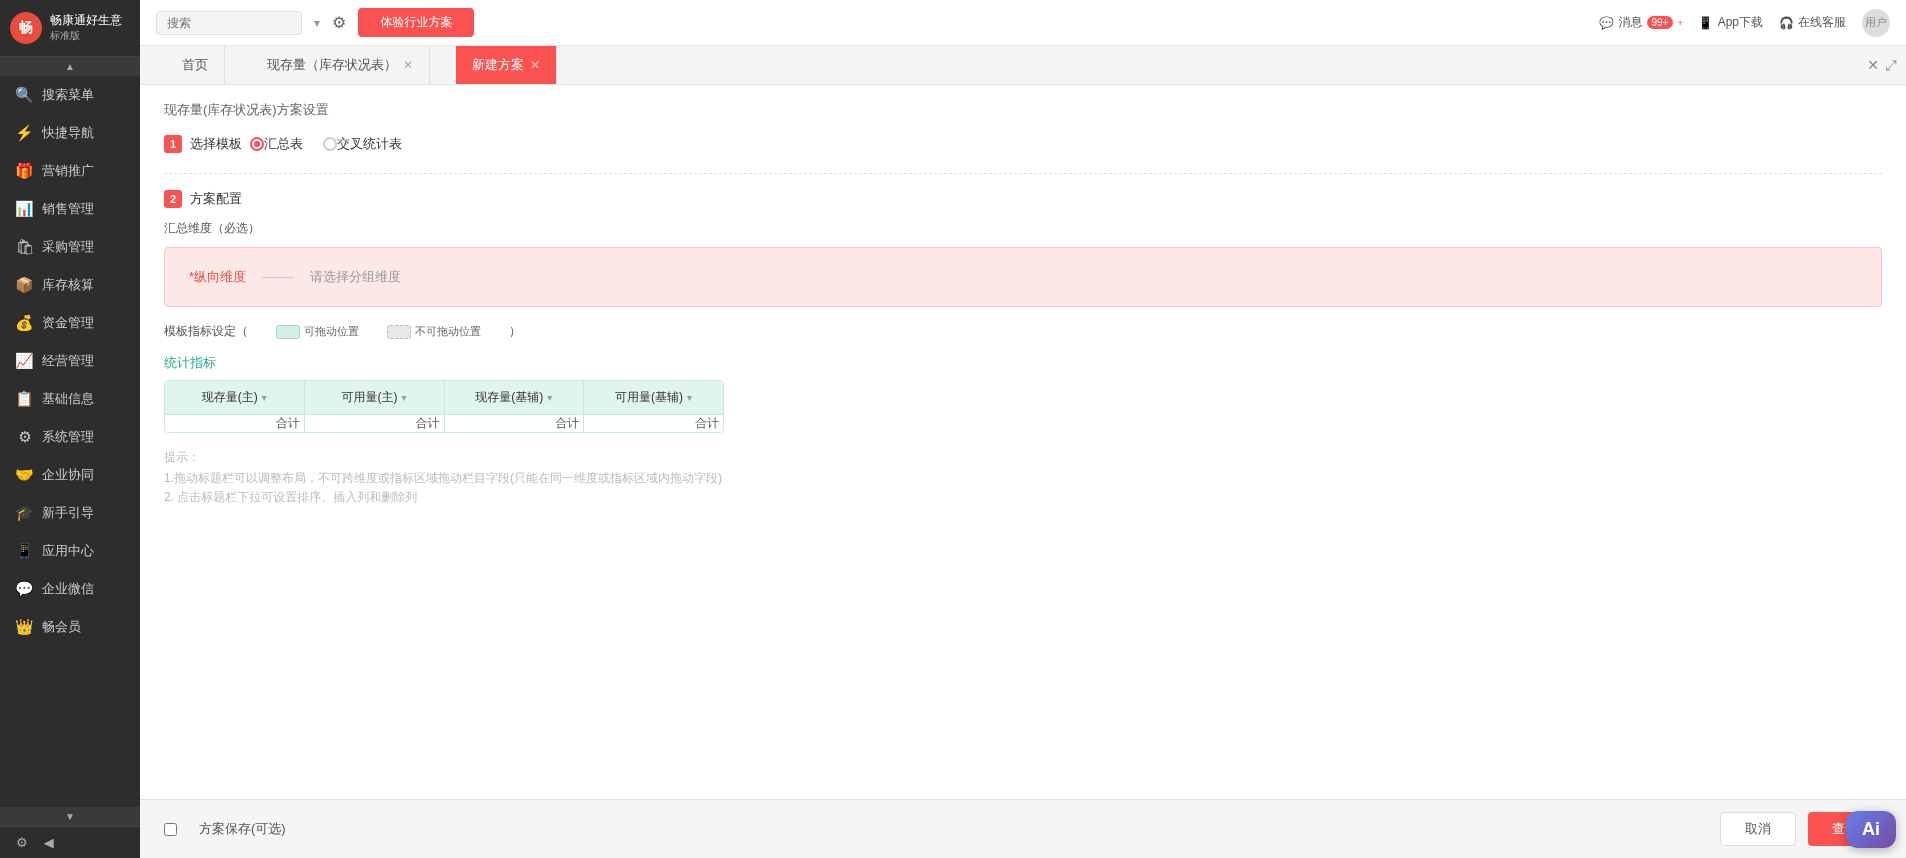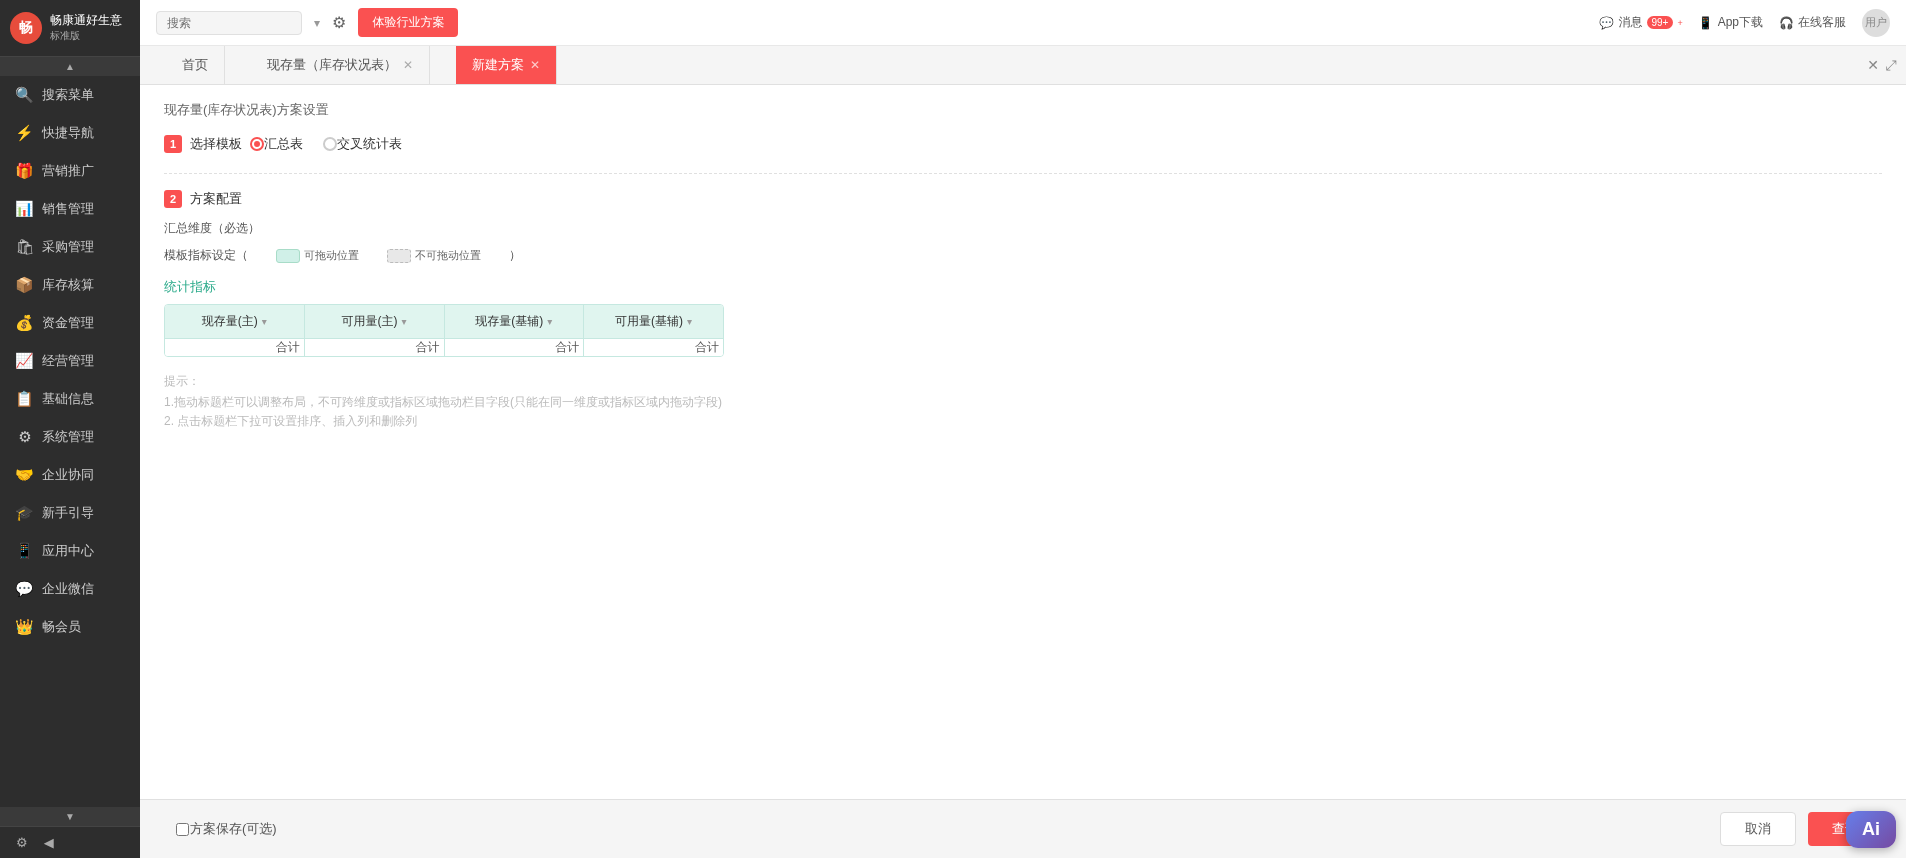--- a/index.html
+++ b/index.html
@@ -101,21 +101,21 @@
     .topbar-gear {
       color: #666;
       font-size: 16px;
       cursor: pointer;
     }
     .topbar-btn {
       background: #fa5151;
       color: white;
       border: none;
       border-radius: 4px;
-      padding: 6px 14px;
+      padding: 6px 22px;
       font-size: 12px;
       cursor: pointer;
     }
     .topbar-right {
       margin-left: auto;
       display: flex;
       align-items: center;
       gap: 16px;
       color: #555;
       font-size: 12px;
@@ -389,24 +389,23 @@
       border-top: 1px solid #e0e0e0;
       padding: 12px 24px;
       display: flex;
       align-items: center;
       justify-content: space-between;
       flex-shrink: 0;
     }
     .save-check {
       display: flex;
       align-items: center;
-      gap: 1px;
+      gap: 22px;
       font-size: 13px;
       color: #555;
-      margin-left: 12px;
     }
     .footer-btns {
       display: flex;
       gap: 12px;
     }
     .btn-cancel {
       background: #fff;
       border: 1px solid #ddd;
       border-radius: 4px;
       padding: 7px 24px;
@@ -600,20 +599,27 @@
       <hr class="divider">
 
       <div class="section">
         <div class="section-header">
           <div class="section-number">2</div>
           <span class="section-title">方案配置</span>
         </div>
 
         <div class="sub-label">汇总维度（必选）</div>
 
+        <div class="dimension-area">
+          <div class="dimension-row">
+            <span class="dimension-label">*纵向维度</span>
+            <span class="dimension-separator">——</span>
+            <span class="dimension-placeholder">请选择分组维度</span>
+          </div>
+        </div>
 
         <div class="indicator-row">
           <span class="indicator-label">模板指标设定（</span>
           <div class="indicator-draggable">
             <div class="indicator-box"></div>
             <span class="indicator-text">可拖动位置</span>
           </div>
           <div class="indicator-draggable">
             <div class="indicator-box non-drag"></div>
             <span class="indicator-text">不可拖动位置</span>

